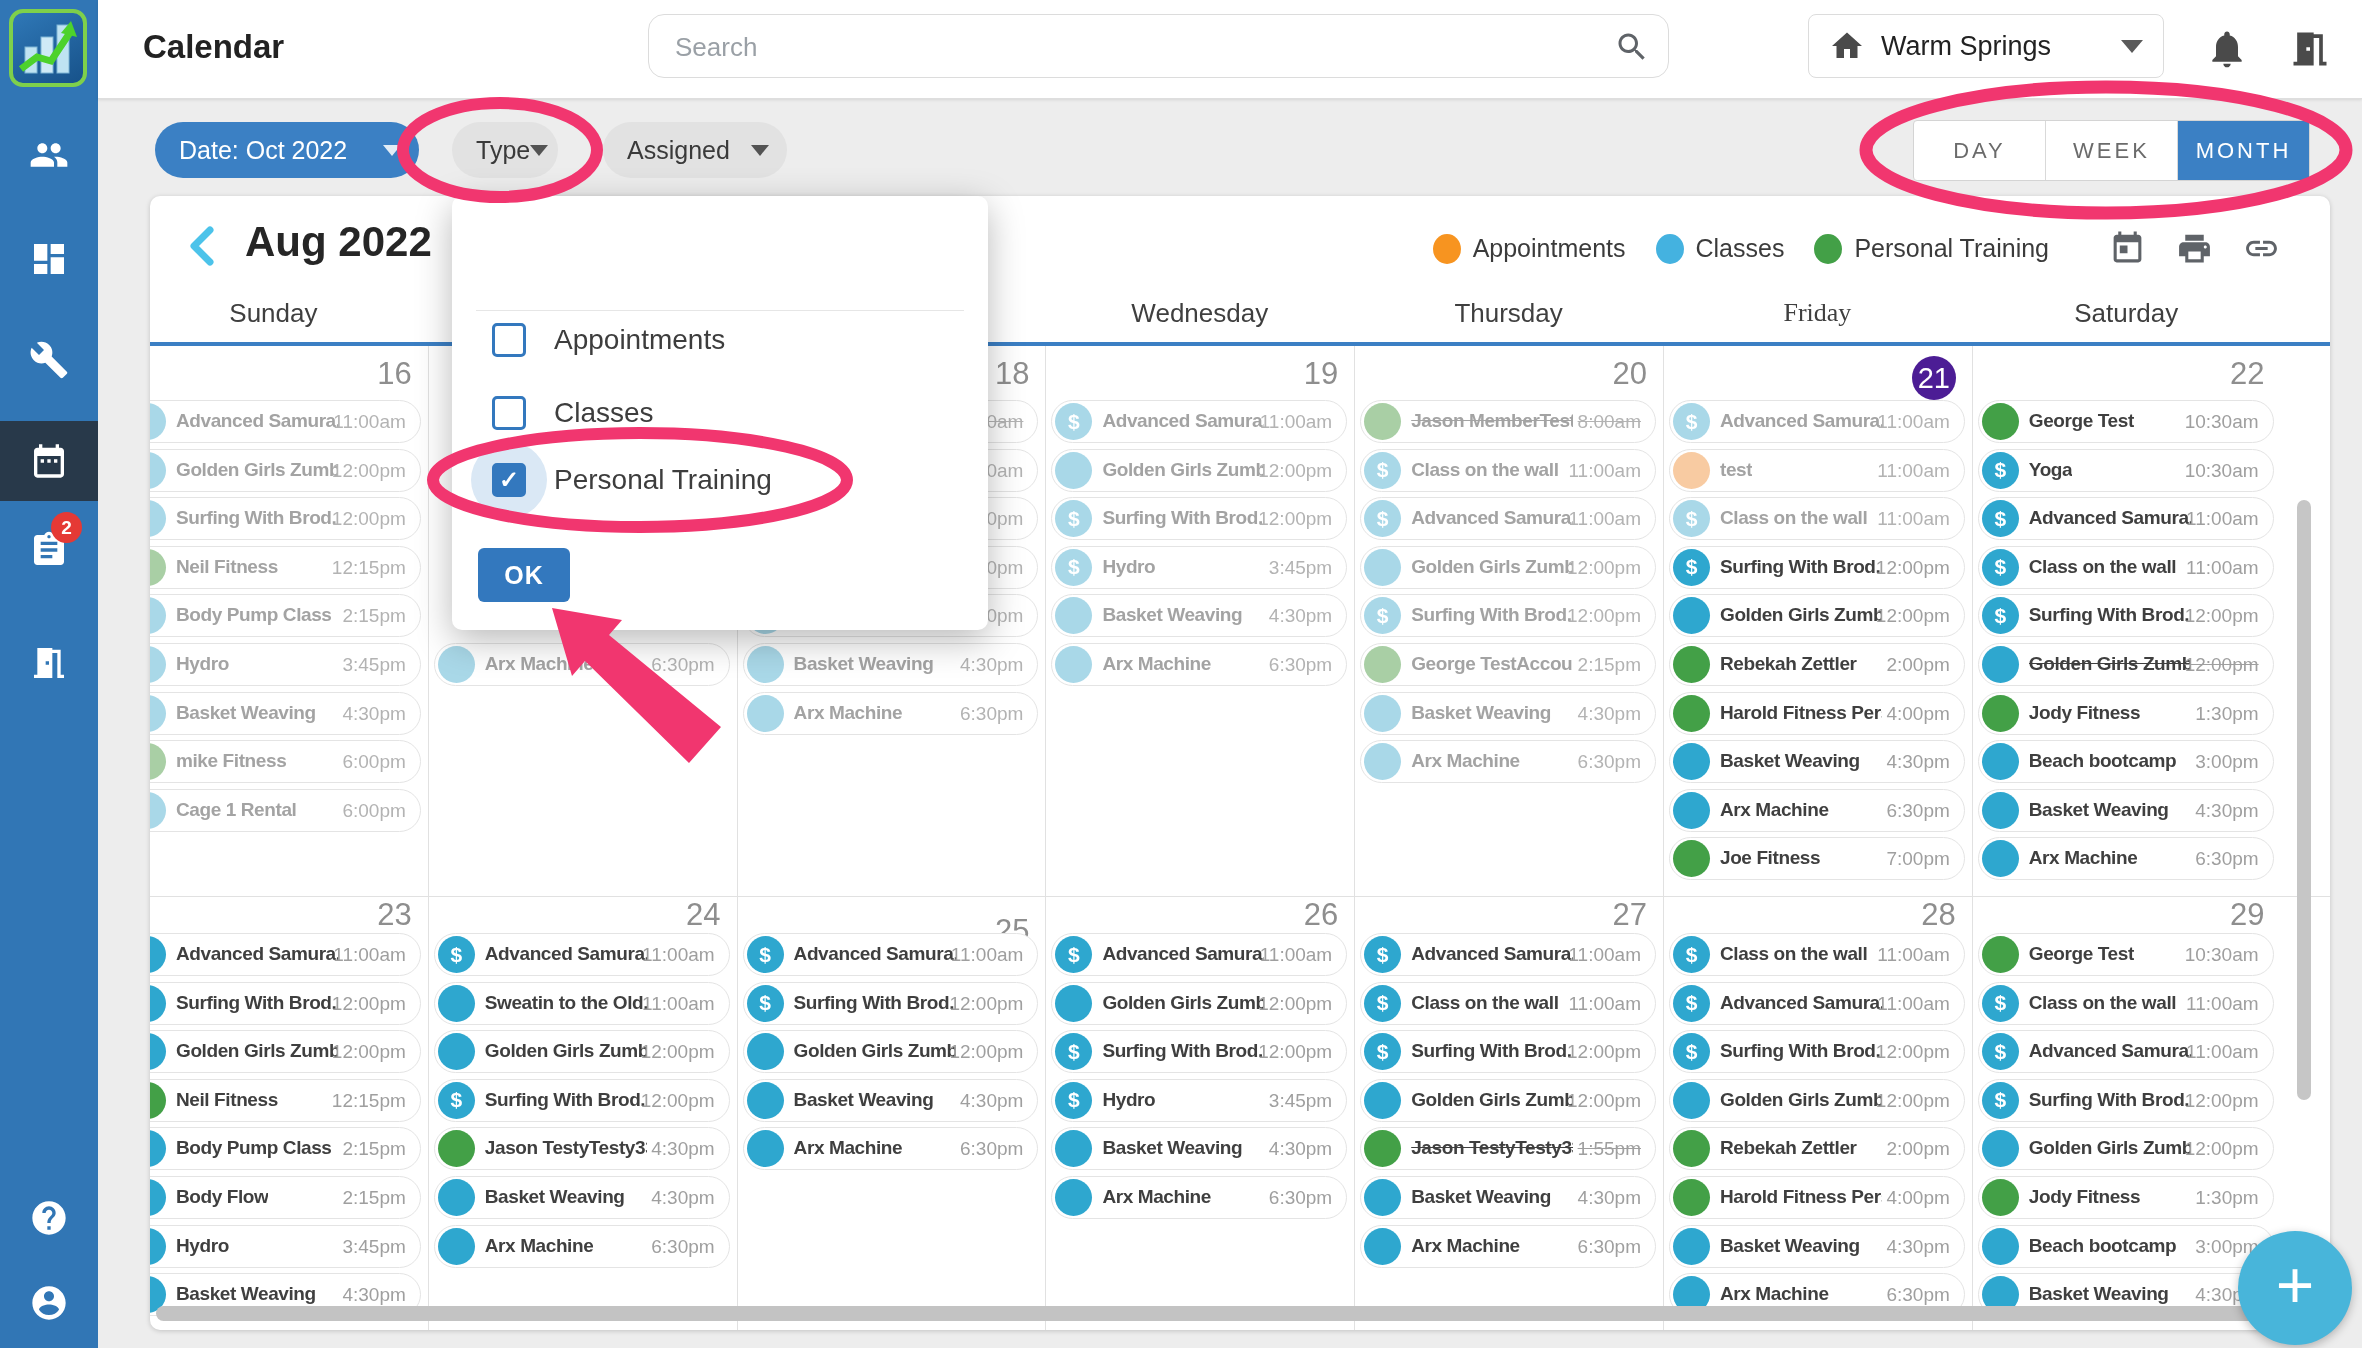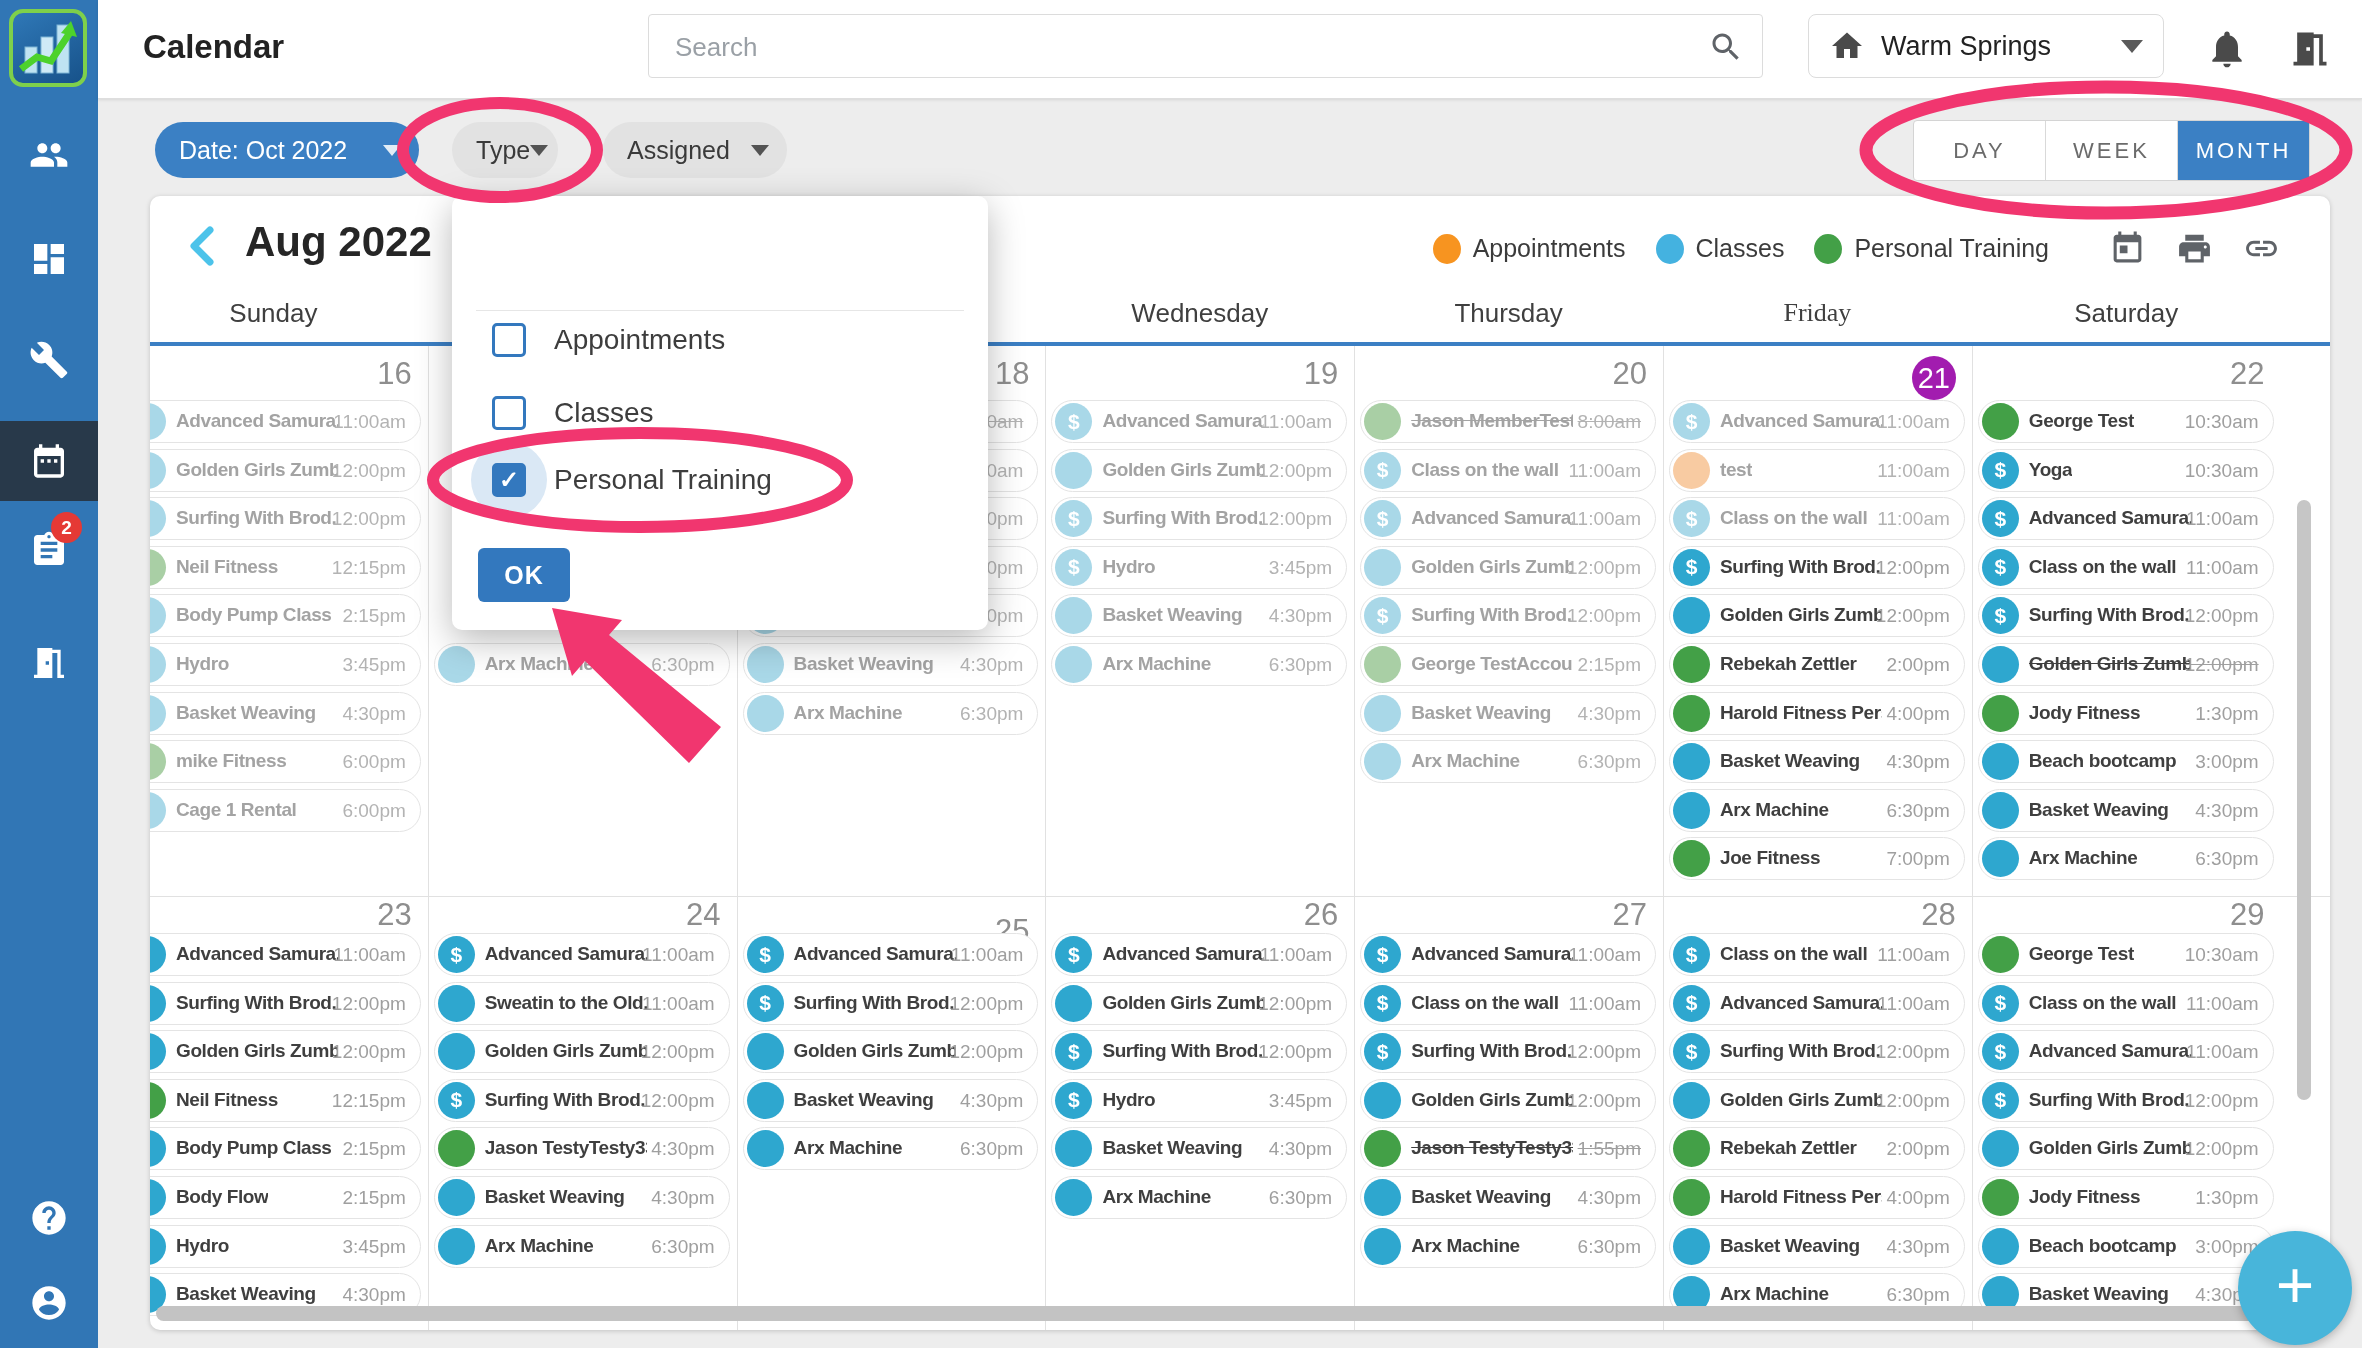--- a/index.html
+++ b/index.html
@@ -10,21 +10,21 @@
   #sidebar{position:absolute;left:0;top:0;width:98px;height:1348px;background:#3176B5;z-index:5;}
   .logo-tile{position:absolute;left:9px;top:9px;width:78px;height:78px;border-radius:14px;
              border:4px solid #7ED04B;background:linear-gradient(150deg,#2f78b7,#17528a);box-sizing:border-box;overflow:hidden;}
   .side-ic{position:absolute;left:29px;width:40px;height:40px;color:#fff;}
   .active-tile{position:absolute;left:0;top:421px;width:98px;height:80px;background:#28394A;}
   .side-badge{position:absolute;left:51px;top:512px;width:31px;height:31px;border-radius:50%;
               background:#E53935;color:#fff;font-size:19px;font-weight:bold;display:flex;align-items:center;justify-content:center;z-index:2;}
   
   #topbar{position:absolute;left:98px;top:0;width:2264px;height:98px;background:#fff;border-bottom:1px solid #dedede;box-shadow:0 1px 3px rgba(0,0,0,.10);z-index:6;}
   #page-title{position:absolute;left:143px;top:28px;font-size:33px;font-weight:600;color:#222;}
-  #search-bar{position:absolute;left:648px;top:14px;width:1115px;height:64px;border:1px solid #dcdcdc;border-radius:4px;background:#fff;box-sizing:border-box;}
+  #search-bar{position:absolute;left:648px;top:14px;width:1021px;height:64px;border:1px solid #dcdcdc;border-radius:16px;background:#fff;box-sizing:border-box;}
   #search-bar input{position:absolute;left:24px;top:0;width:1010px;height:62px;border:none;outline:none;font-size:26px;color:#333;background:transparent;font-family:"Liberation Sans",sans-serif;}
   #search-bar input::placeholder{color:#9aa0a6;}
   .search-glyph{position:absolute;right:18px;top:14px;width:36px;height:36px;color:#5f6368;}
   #loc-box{position:absolute;left:1808px;top:14px;width:356px;height:64px;border:1px solid #dcdcdc;border-radius:8px;background:#fff;box-sizing:border-box;display:flex;align-items:center;}
   #loc-box .home-glyph{width:36px;height:36px;margin-left:20px;color:#4a4a4a;}
   #loc-box .loc-label{font-size:27px;color:#222;margin-left:16px;}
   .caret-dark{width:0;height:0;border-left:11px solid transparent;border-right:11px solid transparent;border-top:13px solid #5a5a5a;margin-left:auto;margin-right:20px;}
   .top-ic{position:absolute;top:27px;width:44px;height:44px;color:#4a4a4a;}
   
   .pill-btn{position:absolute;top:122px;height:56px;border-radius:28px;display:flex;align-items:center;box-sizing:border-box;}
@@ -358,21 +358,21 @@
       <div class="ev faded" style="left: 1210.2px; top: 495.6px; width: 295.8px;">
         <span class="dot" style="background: rgb(169, 216, 232);"></span>
         <span class="ev-n">Basket Weaving</span>
         <span class="ev-t">4:30pm</span>
       </div>
       <div class="ev faded" style="left: 1210.2px; top: 544.2px; width: 295.8px;">
         <span class="dot" style="background: rgb(169, 216, 232);"></span>
         <span class="ev-n">Arx Machine</span>
         <span class="ev-t">6:30pm</span>
       </div>
-      <div class="date-num" style="left: 1513px; width: 292.8px; top: 160px;"><span class="today-badge" style="background: #a21caf;">21</span></div>
+      <div class="date-num" style="left: 1513px; width: 292.8px; top: 160px;"><span class="today-badge" style="background: #4c1d95;">21</span></div>
       <div class="ev faded" style="left: 1519px; top: 204px; width: 295.8px;">
         <span class="dot" style="background: rgb(169, 216, 232);">$</span>
         <span class="ev-n">Advanced Samura...</span>
         <span class="ev-t">11:00am</span>
       </div>
       <div class="ev faded" style="left: 1519px; top: 252.6px; width: 295.8px;">
         <span class="dot" style="background: rgb(248, 203, 162);"></span>
         <span class="ev-n">test</span>
         <span class="ev-t">11:00am</span>
       </div>

